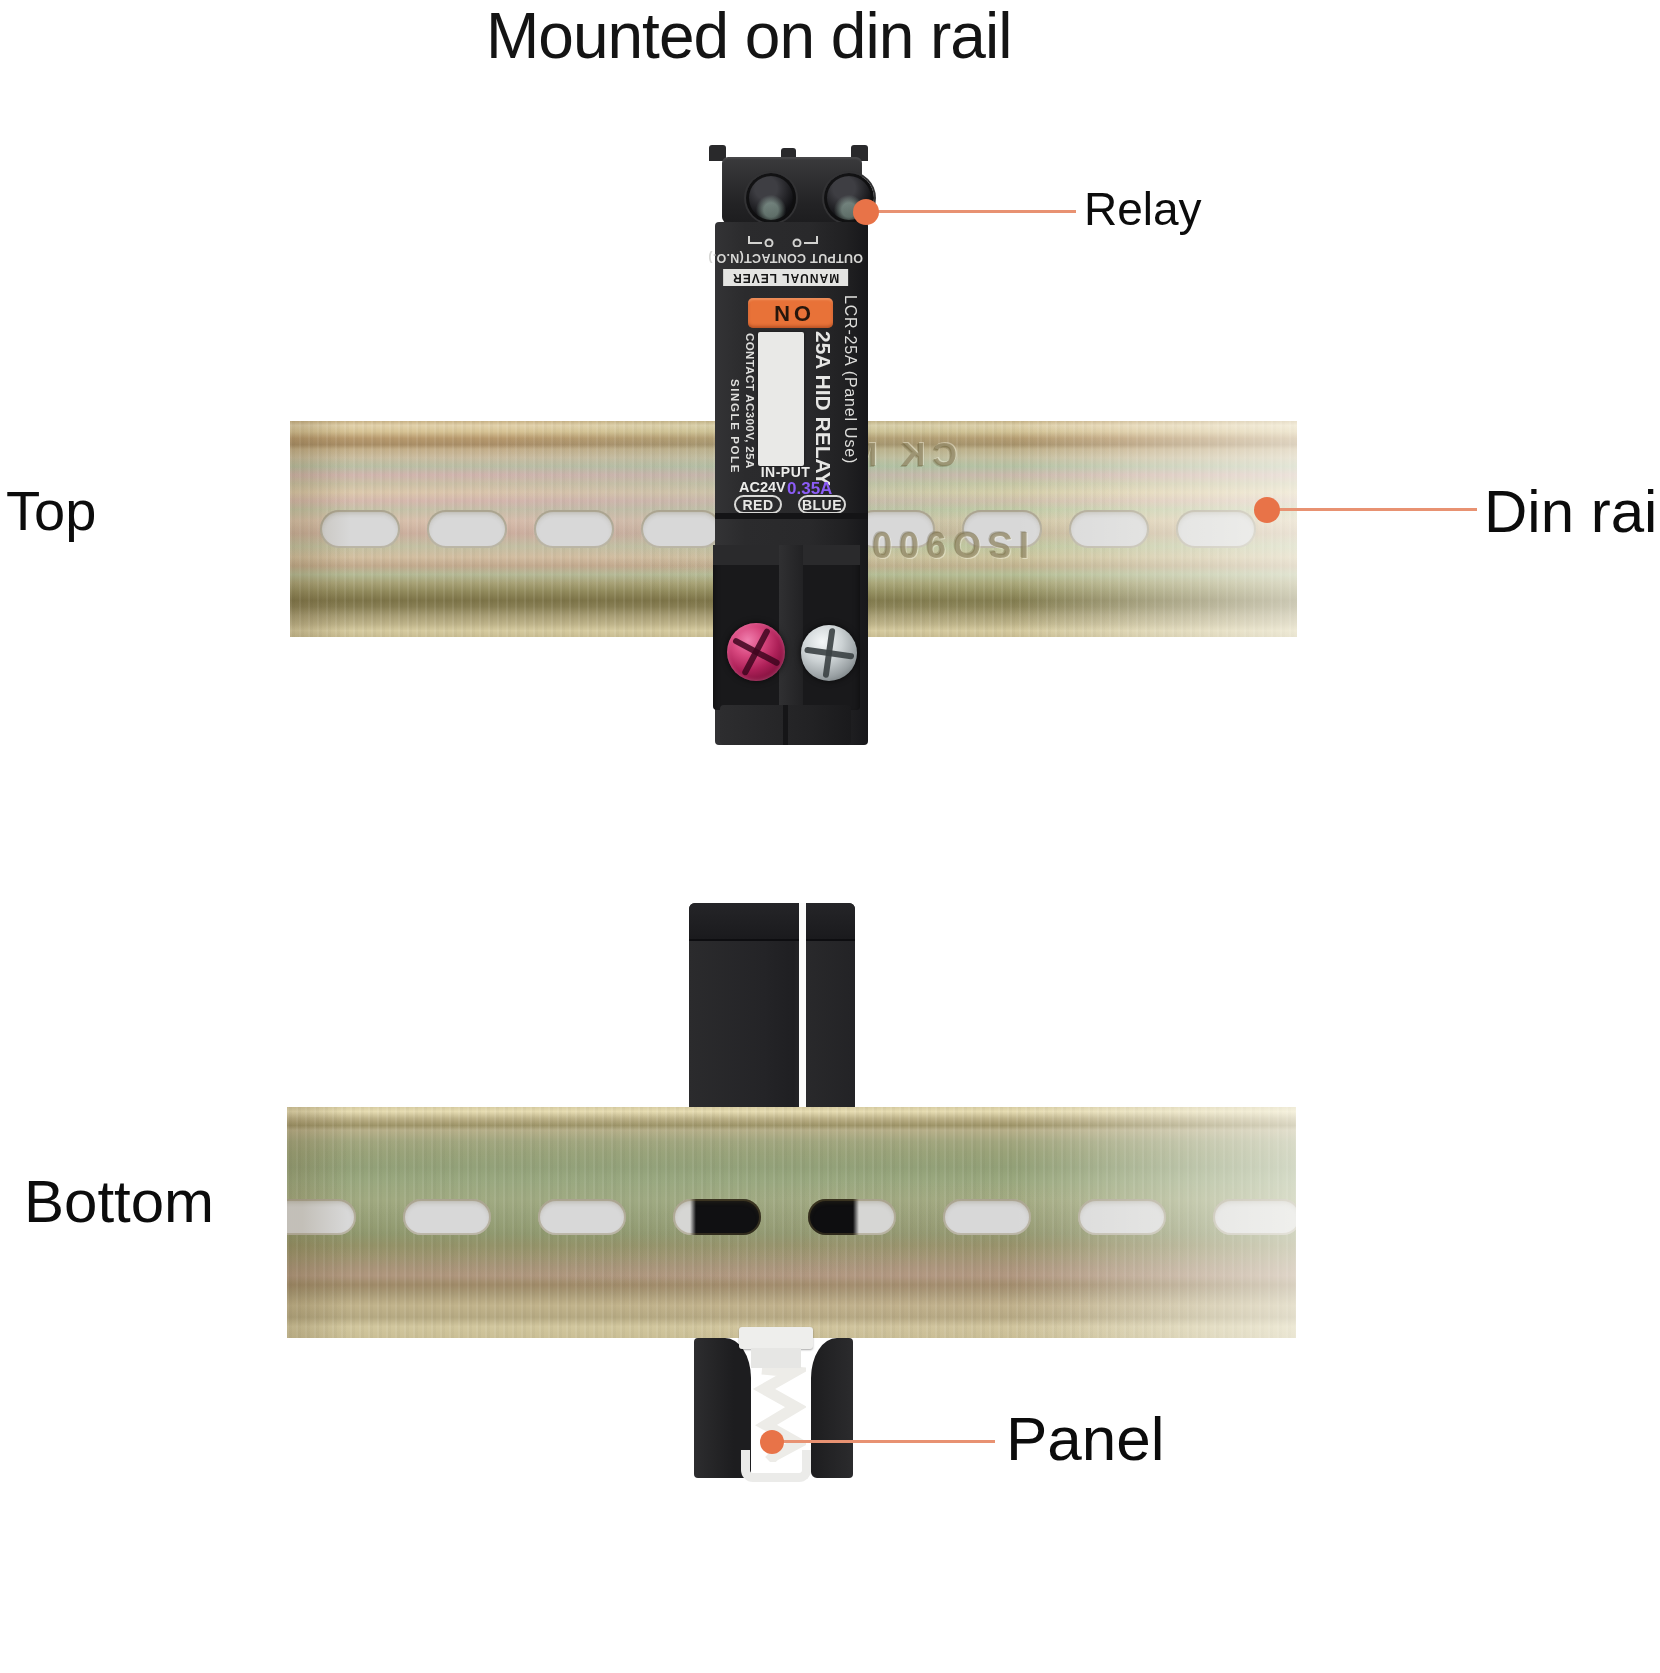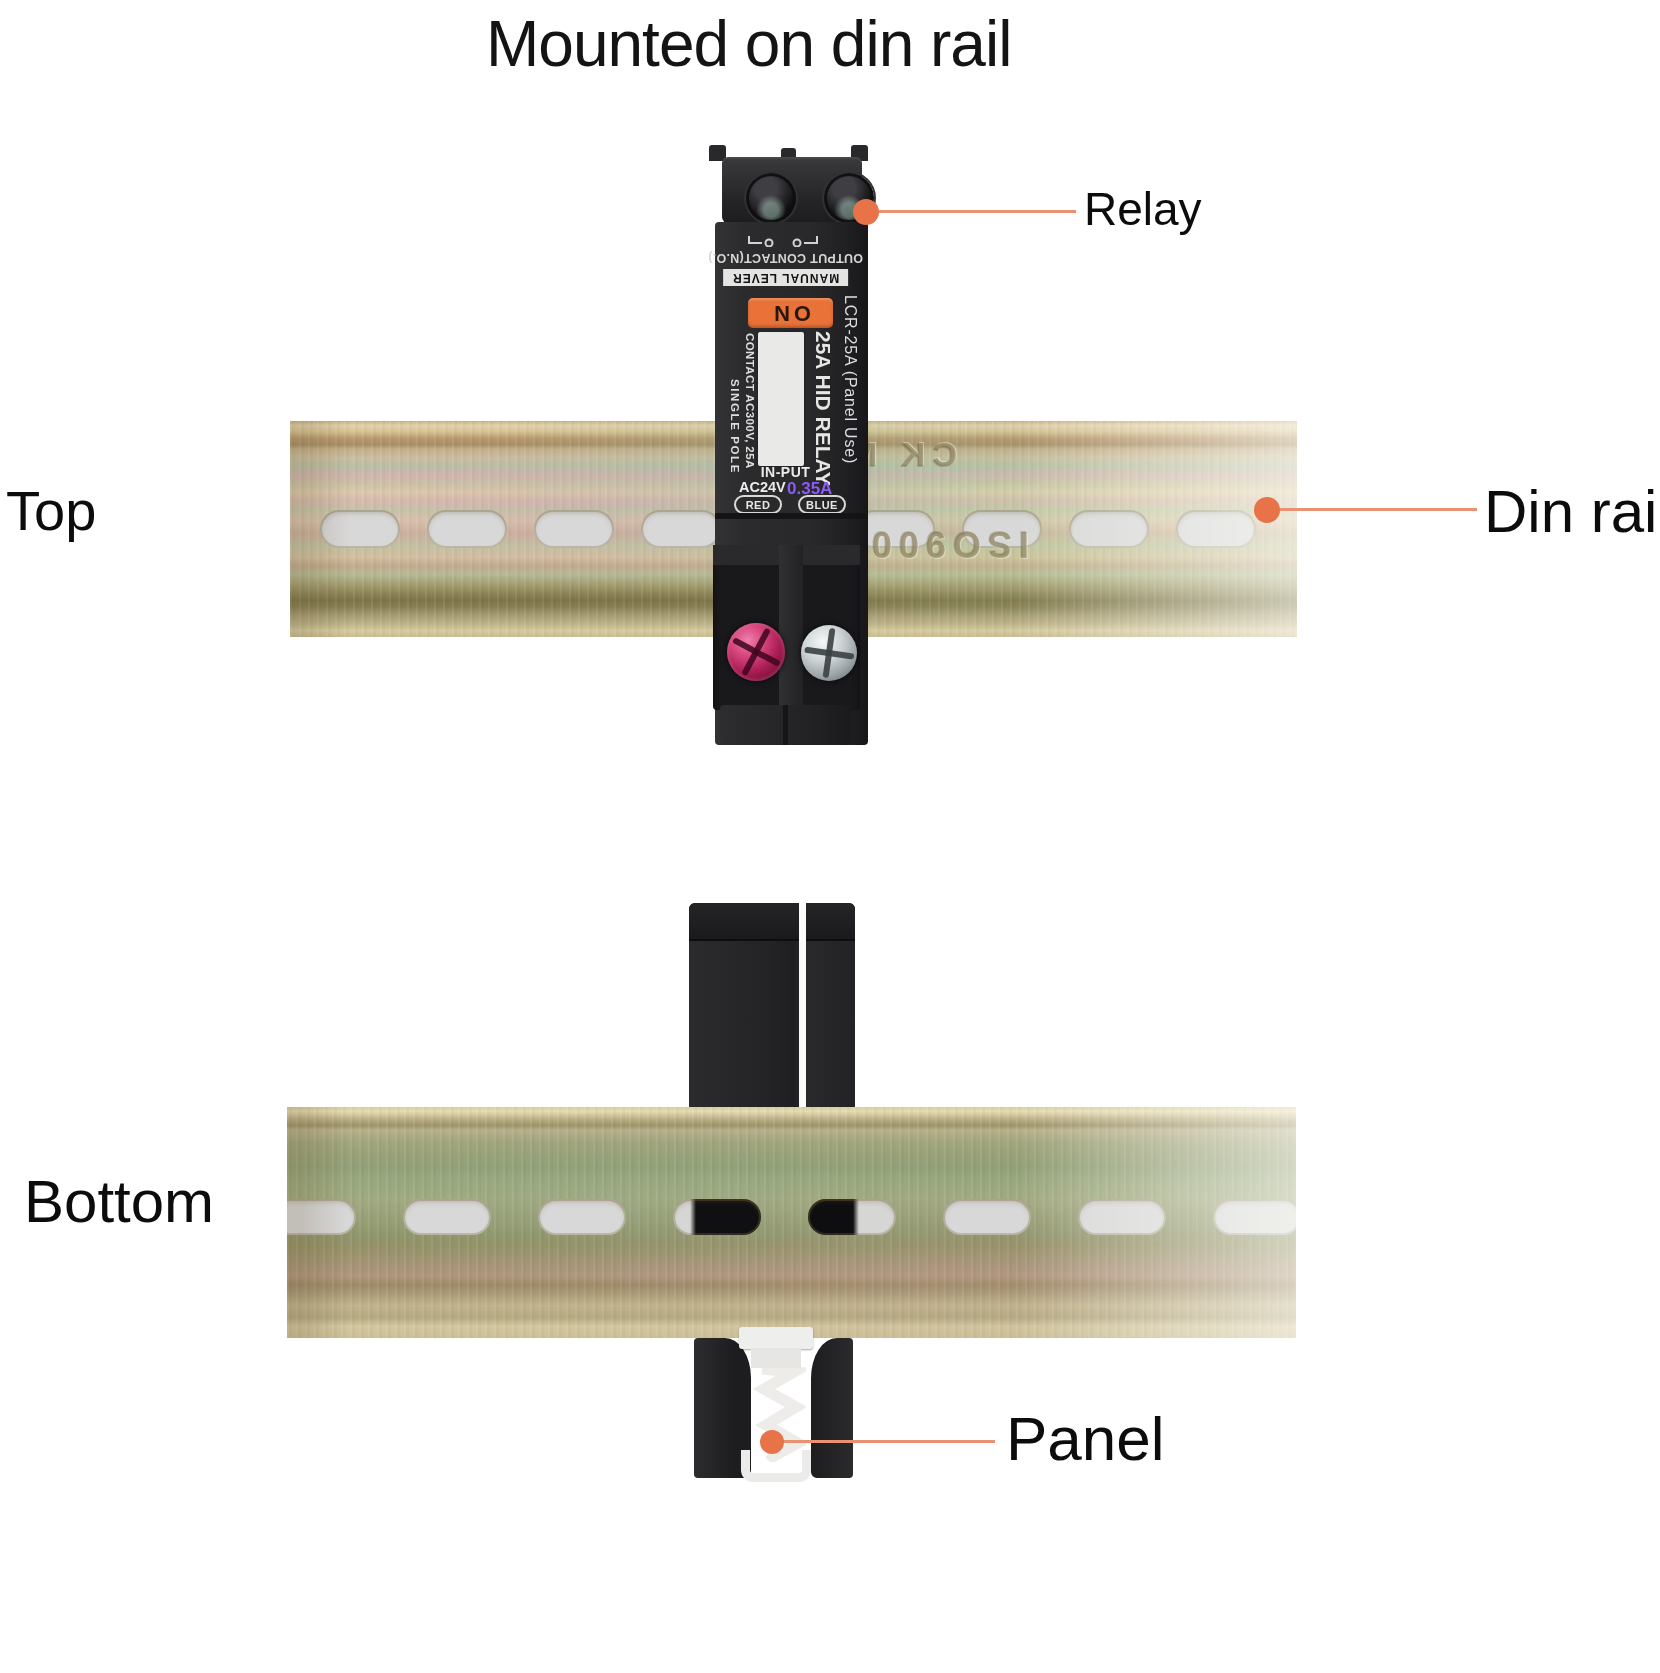--- a/index.html
+++ b/index.html
@@ -2,21 +2,21 @@
 <html style="--accent-line: #E89272; --accent-dot: #E87348; --relay-orange: #E87238;"><head>
 <meta charset="utf-8">
 <style>
   html,body { margin:0; padding:0; background:#ffffff; }
   .canvas {
     position:relative; width:1660px; height:1673px; background:#fff;
     font-family:"Liberation Sans", sans-serif; overflow:hidden; color:#111;
   }
 
   
-  .title { position:absolute; left:486px; top:8px; margin:0; font-size:64px; font-weight:400;
+  .title { position:absolute; left:486px; top:0; margin:0; font-size:64px; font-weight:400;
            letter-spacing:-1px; color:#141414; line-height:1.15; }
   .side-label { position:absolute; color:#0c0c0c; line-height:1; white-space:nowrap; }
   .lbl-top { left:6px; top:483px; font-size:56px; }
   .lbl-bottom { left:24px; top:1172px; font-size:60px; }
 
   
   .dot { position:absolute; border-radius:50%; background:var(--accent-dot,#E87348); z-index:12; }
   .leader { position:absolute; height:3px; background:var(--accent-line,#E89272); z-index:11; }
   .callout { position:absolute; color:#0c0c0c; line-height:1; white-space:nowrap; z-index:12; }
 
@@ -108,21 +108,21 @@
   .m-pole    { left:37px;  top:234px; font-size:11.5px; font-weight:bold; letter-spacing:1.6px; }
 
   .label-strip { position:absolute; left:55px; top:187px; width:46px; height:134px;
     background:#e9e9e7; border-radius:2px; box-shadow:0 0 3px rgba(0,0,0,0.45); }
 
   .m-input { position:absolute; left:0; right:0; top:319px; text-align:center; color:#ececea;
     font-size:14px; font-weight:bold; letter-spacing:0.5px; }
   .m-volt { position:absolute; left:36px; top:334px; font-size:14.5px; font-weight:bold; color:#ececea; }
   .m-amp  { position:absolute; left:84px; top:334px; font-size:17px; font-weight:bold; color:#8b5cf6; }
   .pill { position:absolute; top:350px; width:44px; height:15px; border:2px solid #d8d8d6;
-    border-radius:10px; color:#e6e6e4; font-size:11px; font-weight:bold; display:flex;
+    border-radius:10px; color:#e6e6e4; font-size:14px; font-weight:bold; display:flex;
     align-items:center; justify-content:center; letter-spacing:0.5px; }
   .pill-red { left:31px; } .pill-blue { left:95px; }
 
   .groove { position:absolute; left:12px; top:368px; width:153px; height:6px; background:#141416; }
 
   .lower-recess { position:absolute; left:10px; top:400px; width:147px; height:165px;
     background:#19191b; border-radius:4px; box-shadow:inset 0 4px 6px rgba(0,0,0,0.6); }
   .lower-recess::before { content:''; position:absolute; left:0; right:0; top:0; height:20px;
     background:#2a2a2c; }
   .divider { position:absolute; left:66px; top:0; width:24px; height:100%;

